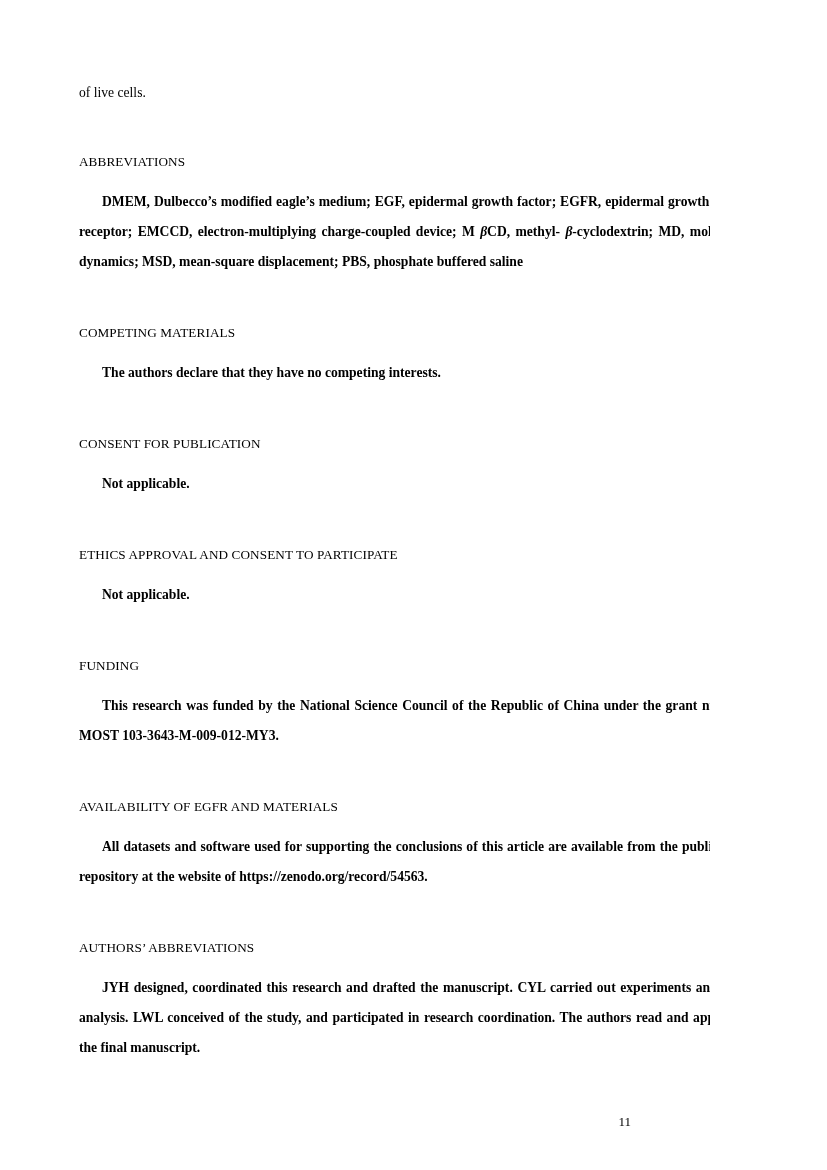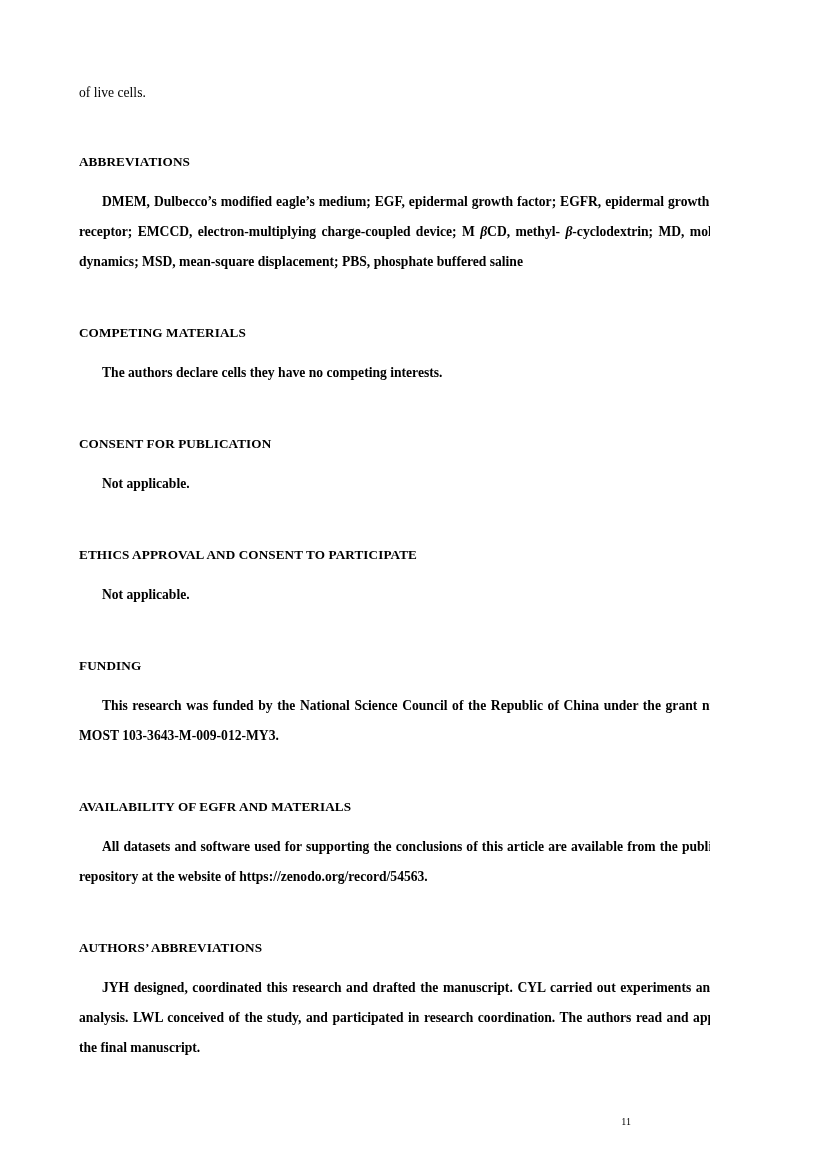--- a/index.html
+++ b/index.html
@@ -45,21 +45,21 @@
     font-weight: bold;
   }
 
   
   .para.continued {
     text-indent: 0;
   }
 
   .section-heading {
     font-size: 13.2px;
-    font-weight: bold;
+    font-weight: normal;
     line-height: 30px;
     margin: 0;
     letter-spacing: 0.1px;
     text-align: left;
   }
 
   
   .gap-before-heading {
     height: 39px;
   }
@@ -76,21 +76,21 @@
     font-style: italic;
     font-family: "Liberation Serif", "DejaVu Serif", serif;
   }
 
   .page-number {
     position: absolute;
     right: 79px;
     top: 1112px;
     width: 60px;
     text-align: right;
-    font-size: 10px;
+    font-size: 13px;
     line-height: 20px;
   }
 </style>
 </head>
 <body>
 
 <div class="page">
 
   <div class="content">
 
@@ -99,21 +99,21 @@
     <div class="gap-before-heading"></div>
 
     <h2 class="section-heading">ABBREVIATIONS</h2>
     <div class="gap-after-heading"></div>
     <p class="para indent"><span>DMEM, Dulbecco’s modified eagle’s medium; EGF, epidermal growth factor; EGFR, epidermal growth factor receptor; EMCCD, electron-multiplying charge-coupled device; M </span><span class="beta">β</span><span>CD, methyl- </span><span class="beta">β</span><span>-cyclodextrin; MD, molecular dynamics; MSD, mean-square displacement; PBS, phosphate buffered saline</span></p>
 
     <div class="gap-section"></div>
 
     <h2 class="section-heading">COMPETING MATERIALS</h2>
     <div class="gap-after-heading"></div>
-    <p class="para indent">The authors declare cells they have no competing interests.</p>
+    <p class="para indent">The authors declare that they have no competing interests.</p>
 
     <div class="gap-section"></div>
 
     <h2 class="section-heading">CONSENT FOR PUBLICATION</h2>
     <div class="gap-after-heading"></div>
     <p class="para indent">Not applicable.</p>
 
     <div class="gap-section"></div>
 
     <h2 class="section-heading">ETHICS APPROVAL AND CONSENT TO PARTICIPATE</h2>

